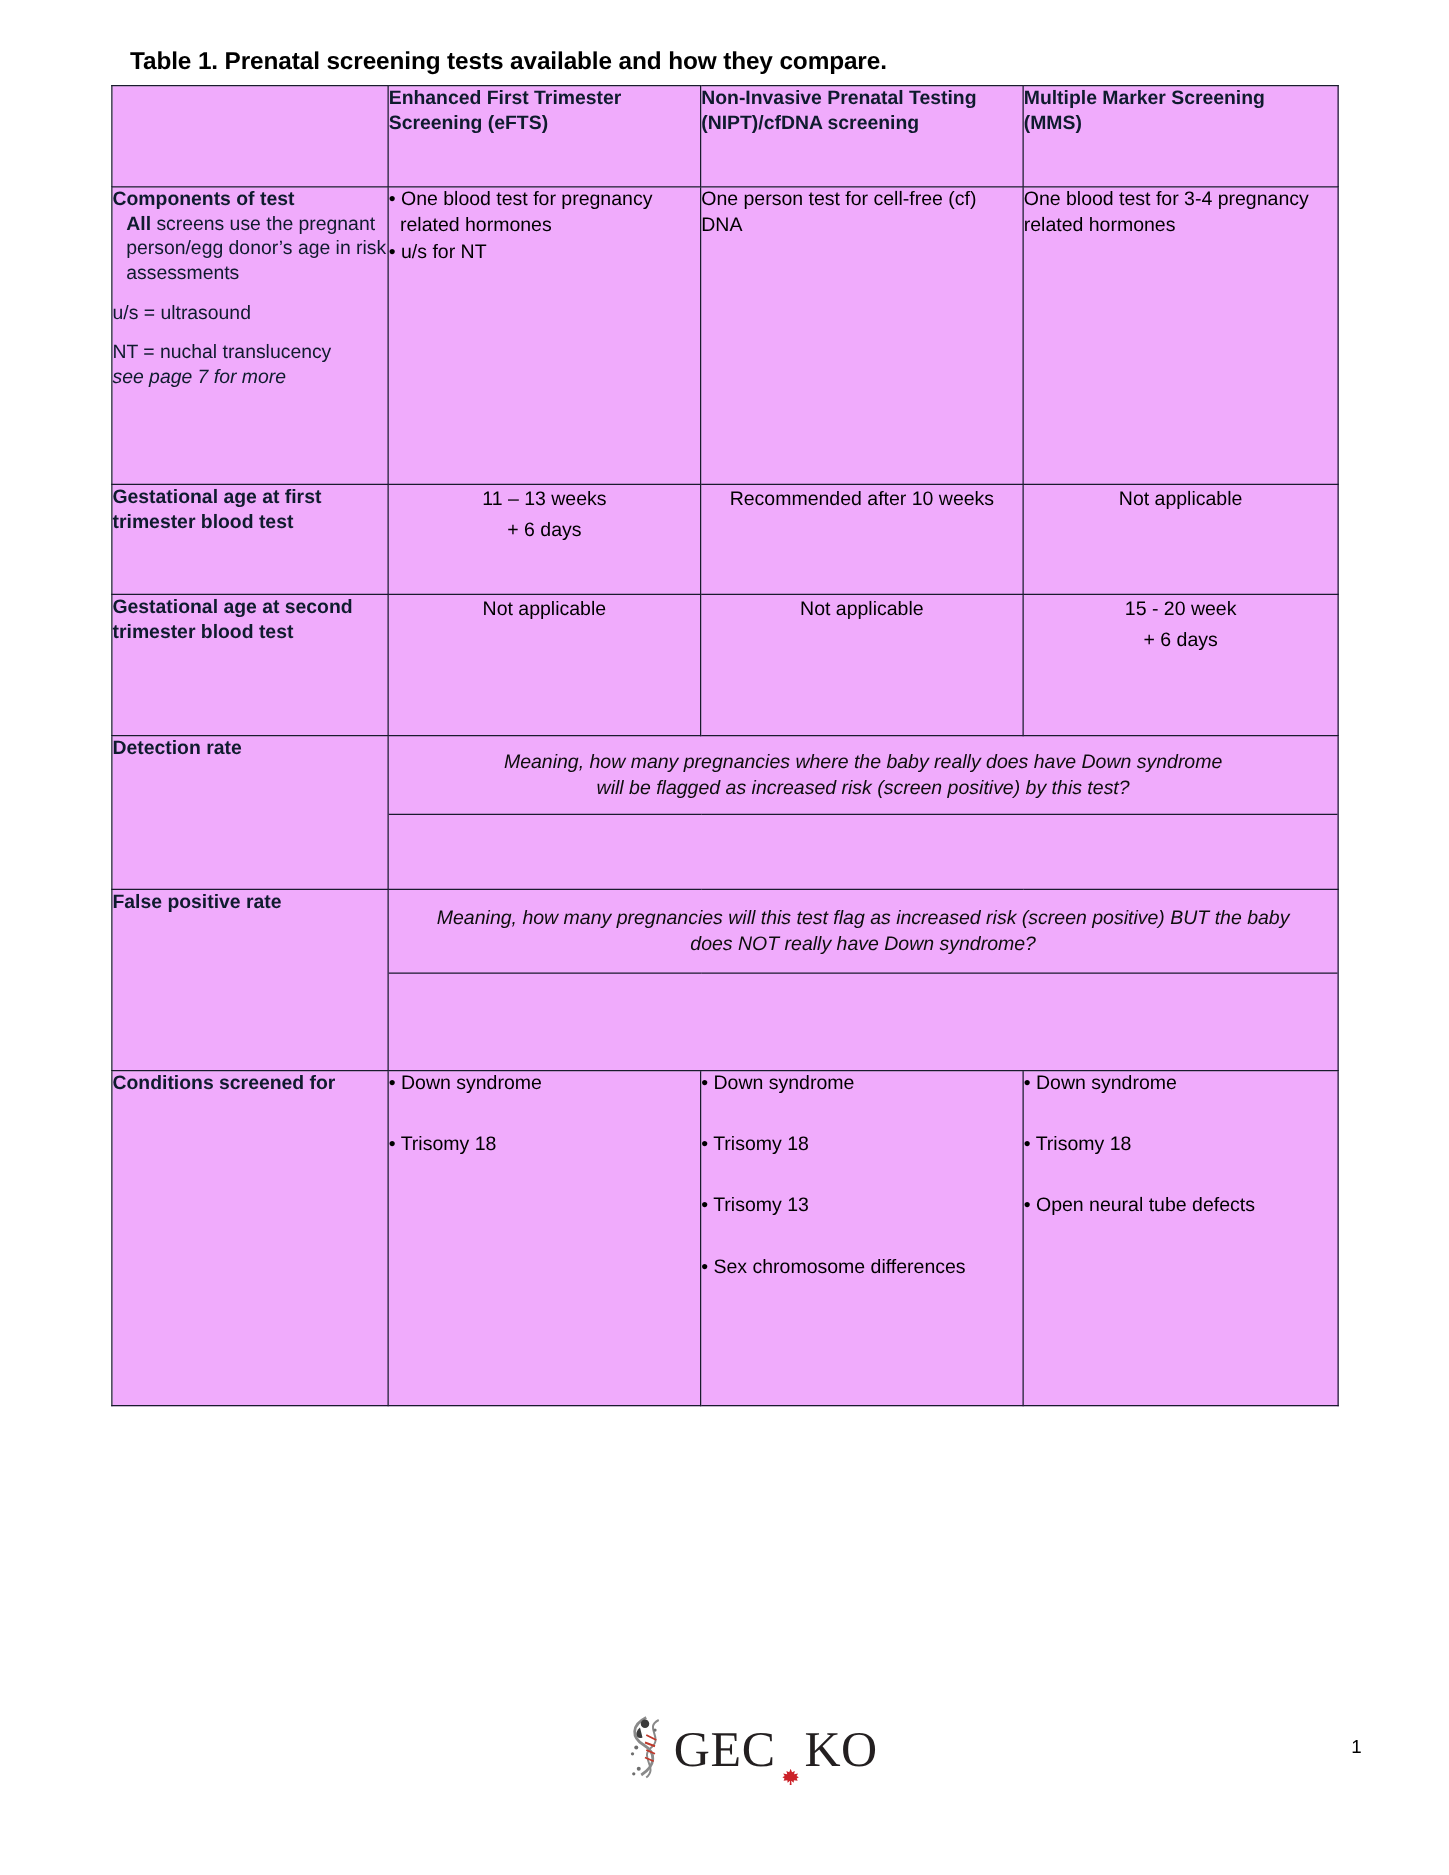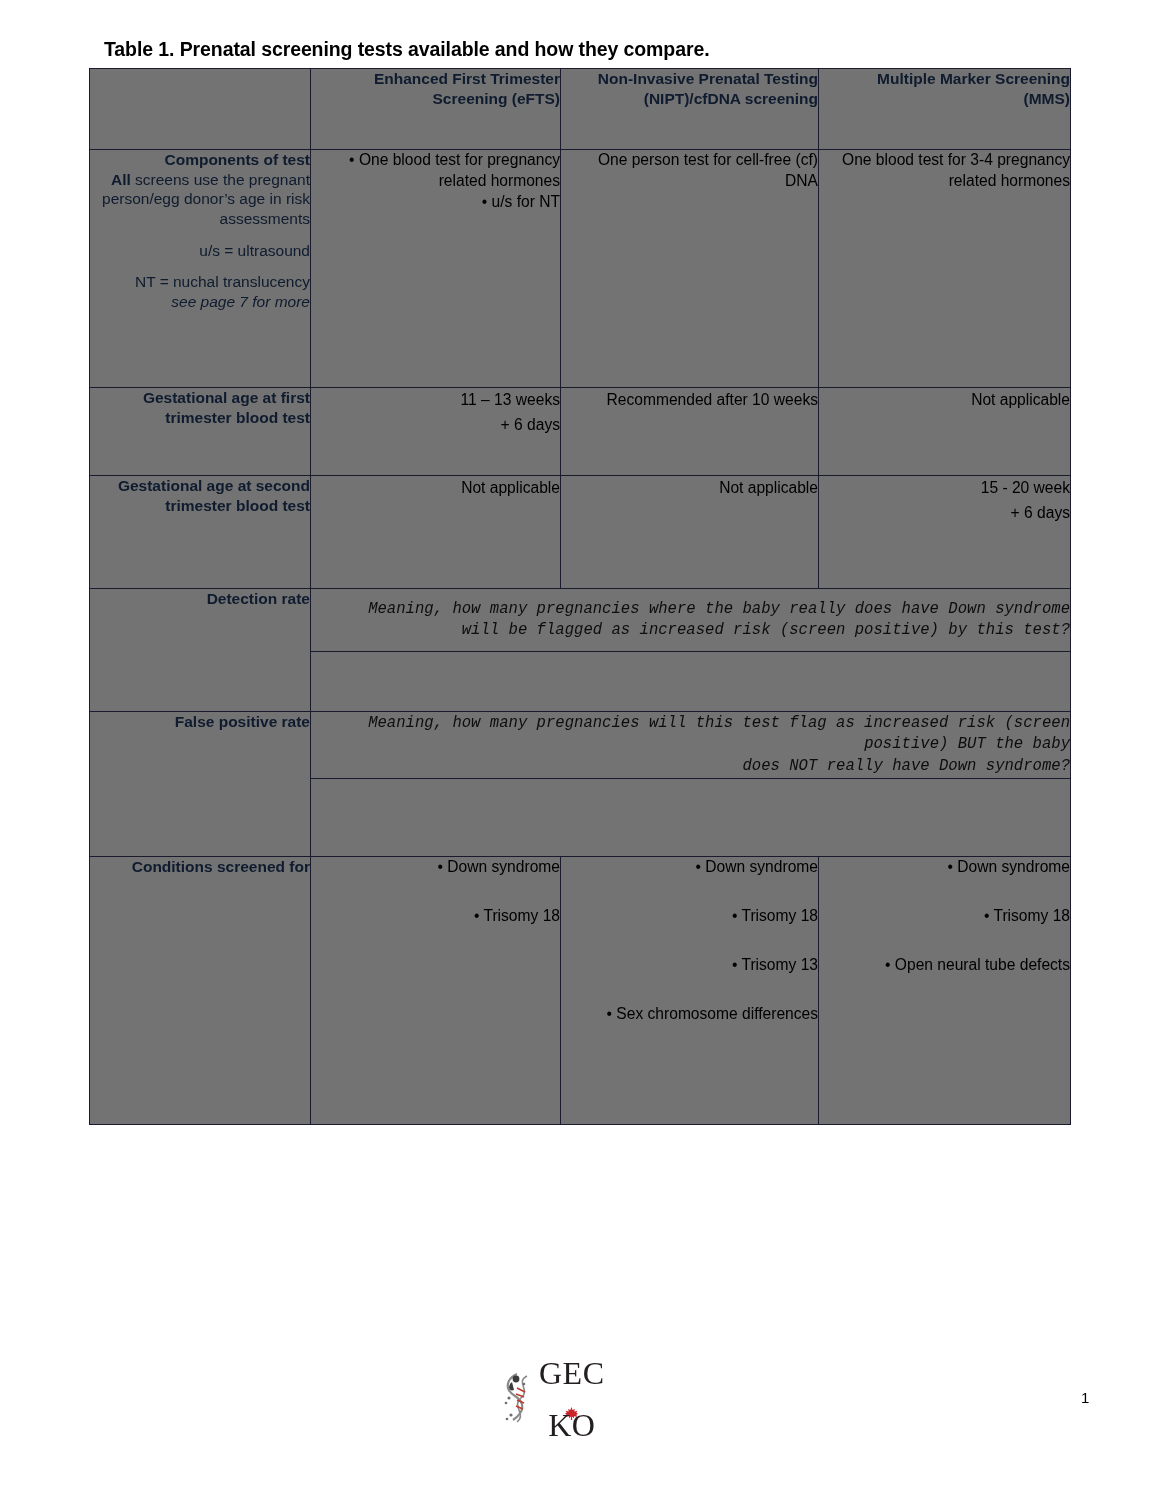--- a/index.html
+++ b/index.html
@@ -41,22 +41,21 @@
     left: 89px;
     top: 68px;
     width: 981px;
     border-collapse: collapse;
     table-layout: fixed;
   }
   table.main-table td {
     vertical-align: top;
     padding: 0;
     border: 1.3px solid #1a1a2e;
-    background: #737373;
-    text-align: right;
+    background: #f0abfc;
   }
 
   col.c-label { width: 221px; }
   col.c-a     { width: 250px; }
   col.c-b     { width: 258px; }
   col.c-c     { width: 252px; }
 
   
   td.lbl {
     background: #61ace8;
@@ -142,21 +141,21 @@
     border-collapse: collapse;
     table-layout: fixed;
   }
   table.inner td {
     border: 1.3px solid #1a1a2e;
     vertical-align: middle;
   }
   table.inner tr.band td { border-left: none; border-right: none; border-top: none; }
   table.inner td.edgeL { border-left: none; }
   table.inner td.edgeR { border-right: none; }
-  td.nopad { padding: 0; border: none; font-family: Liberation Mono, monospace; }
+  td.nopad { padding: 0; border: none; }
 
   .cond-list .item {
     display: block;
     text-indent: -9px;
     padding-left: 9px;
     margin-bottom: 28px;
   }
 
   
   .footer-logo {
@@ -168,27 +167,26 @@
     display: flex;
     align-items: center;
   }
   .logo-mark {
     width: 44px;
     height: 58px;
     flex: 0 0 44px;
   }
   .logo-word {
     font-family: "Liberation Serif", serif;
-    font-size: 32px;
+    font-size: 40px;
     letter-spacing: 0.5px;
     color: #231f20;
     display: flex;
     align-items: center;
     margin-left: -2px;
-    flex-direction: column;
   }
   .leaf {
     width: 15px;
     height: 15px;
     margin: 0 4px;
     display: inline-block;
   }
   .page-num {
     position: absolute;
     left: 1081px;

